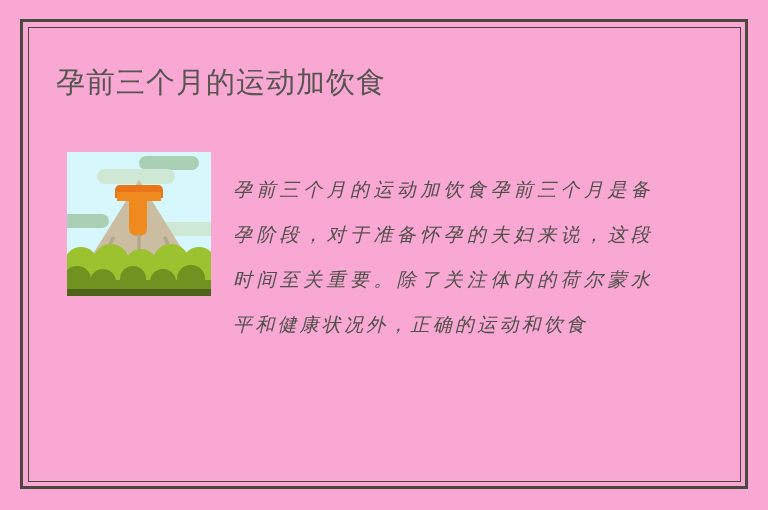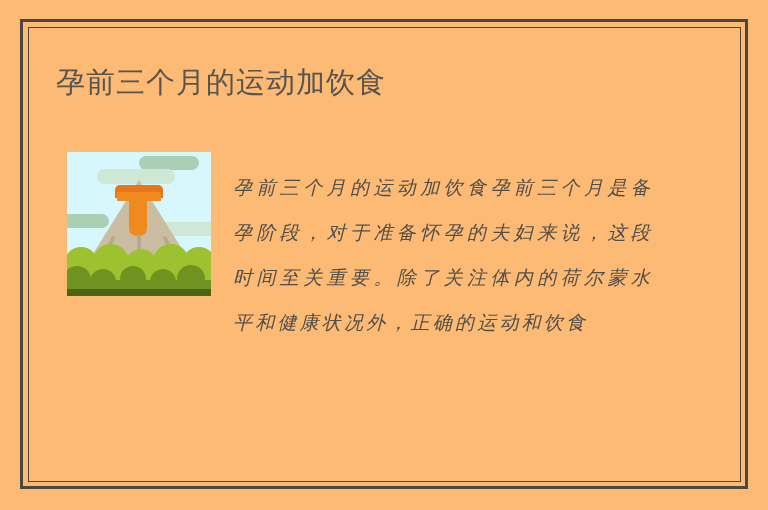--- a/index.html
+++ b/index.html
@@ -11,21 +11,21 @@
     height: 510px;
     background: #fdfcf5;
     font-family: "Liberation Sans", "DejaVu Sans", sans-serif;
     overflow: hidden;
   }
 
   #page {
     position: relative;
     width: 768px;
     height: 510px;
-    background: #fdba74;
+    background: #f9a8d4;
   }
 
   
   .frame-outer {
     position: absolute;
     left: 20px;
     top: 19px;
     width: 728px;
     height: 470px;
     border: 3px solid #4b4840;
@@ -63,21 +63,21 @@
     height: 144px;
   }
   .illus svg { display: block; }
 
   
   .body-text {
     position: absolute;
     left: 233px;
     top: 167px;
     width: 420px;
-    font-family: Liberation Mono, monospace;
+    font-family: Liberation Serif, serif;
     font-size: 19px;
     line-height: 45px;
     letter-spacing: 3.2px;
     color: #514f4a;
     text-align: justify;
     text-justify: inter-character;
     font-style: italic;
   }
 </style>
 </head>

